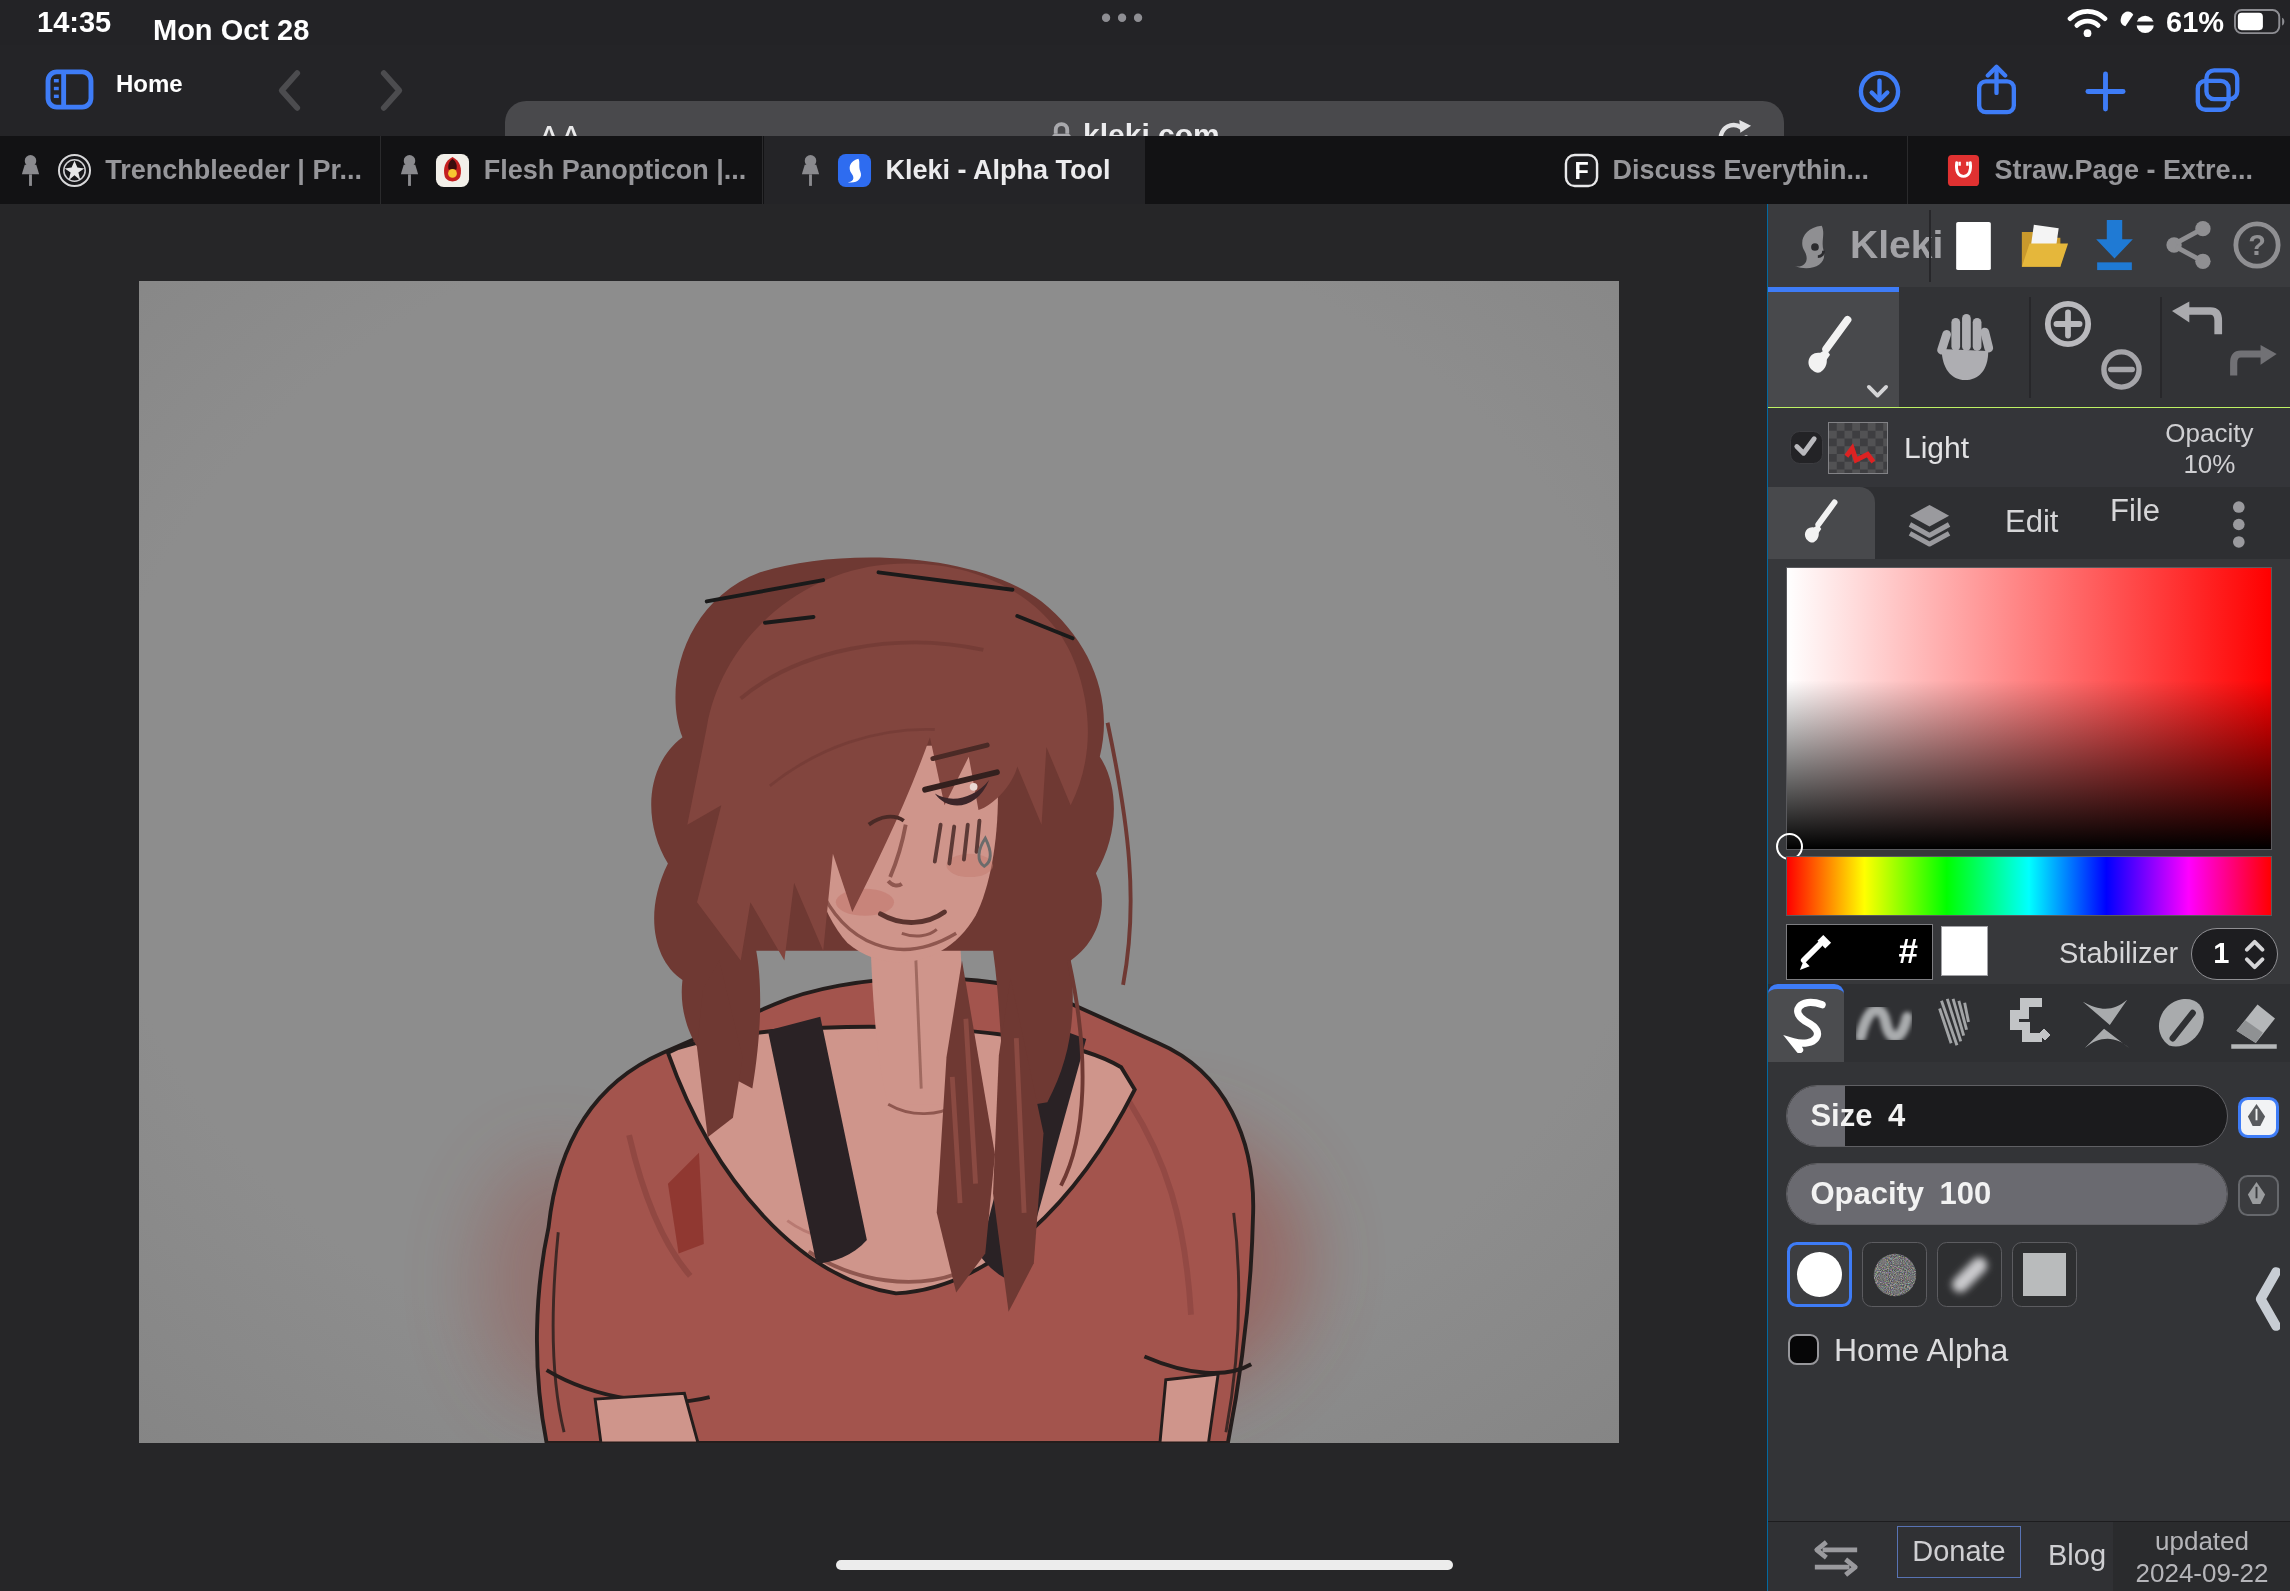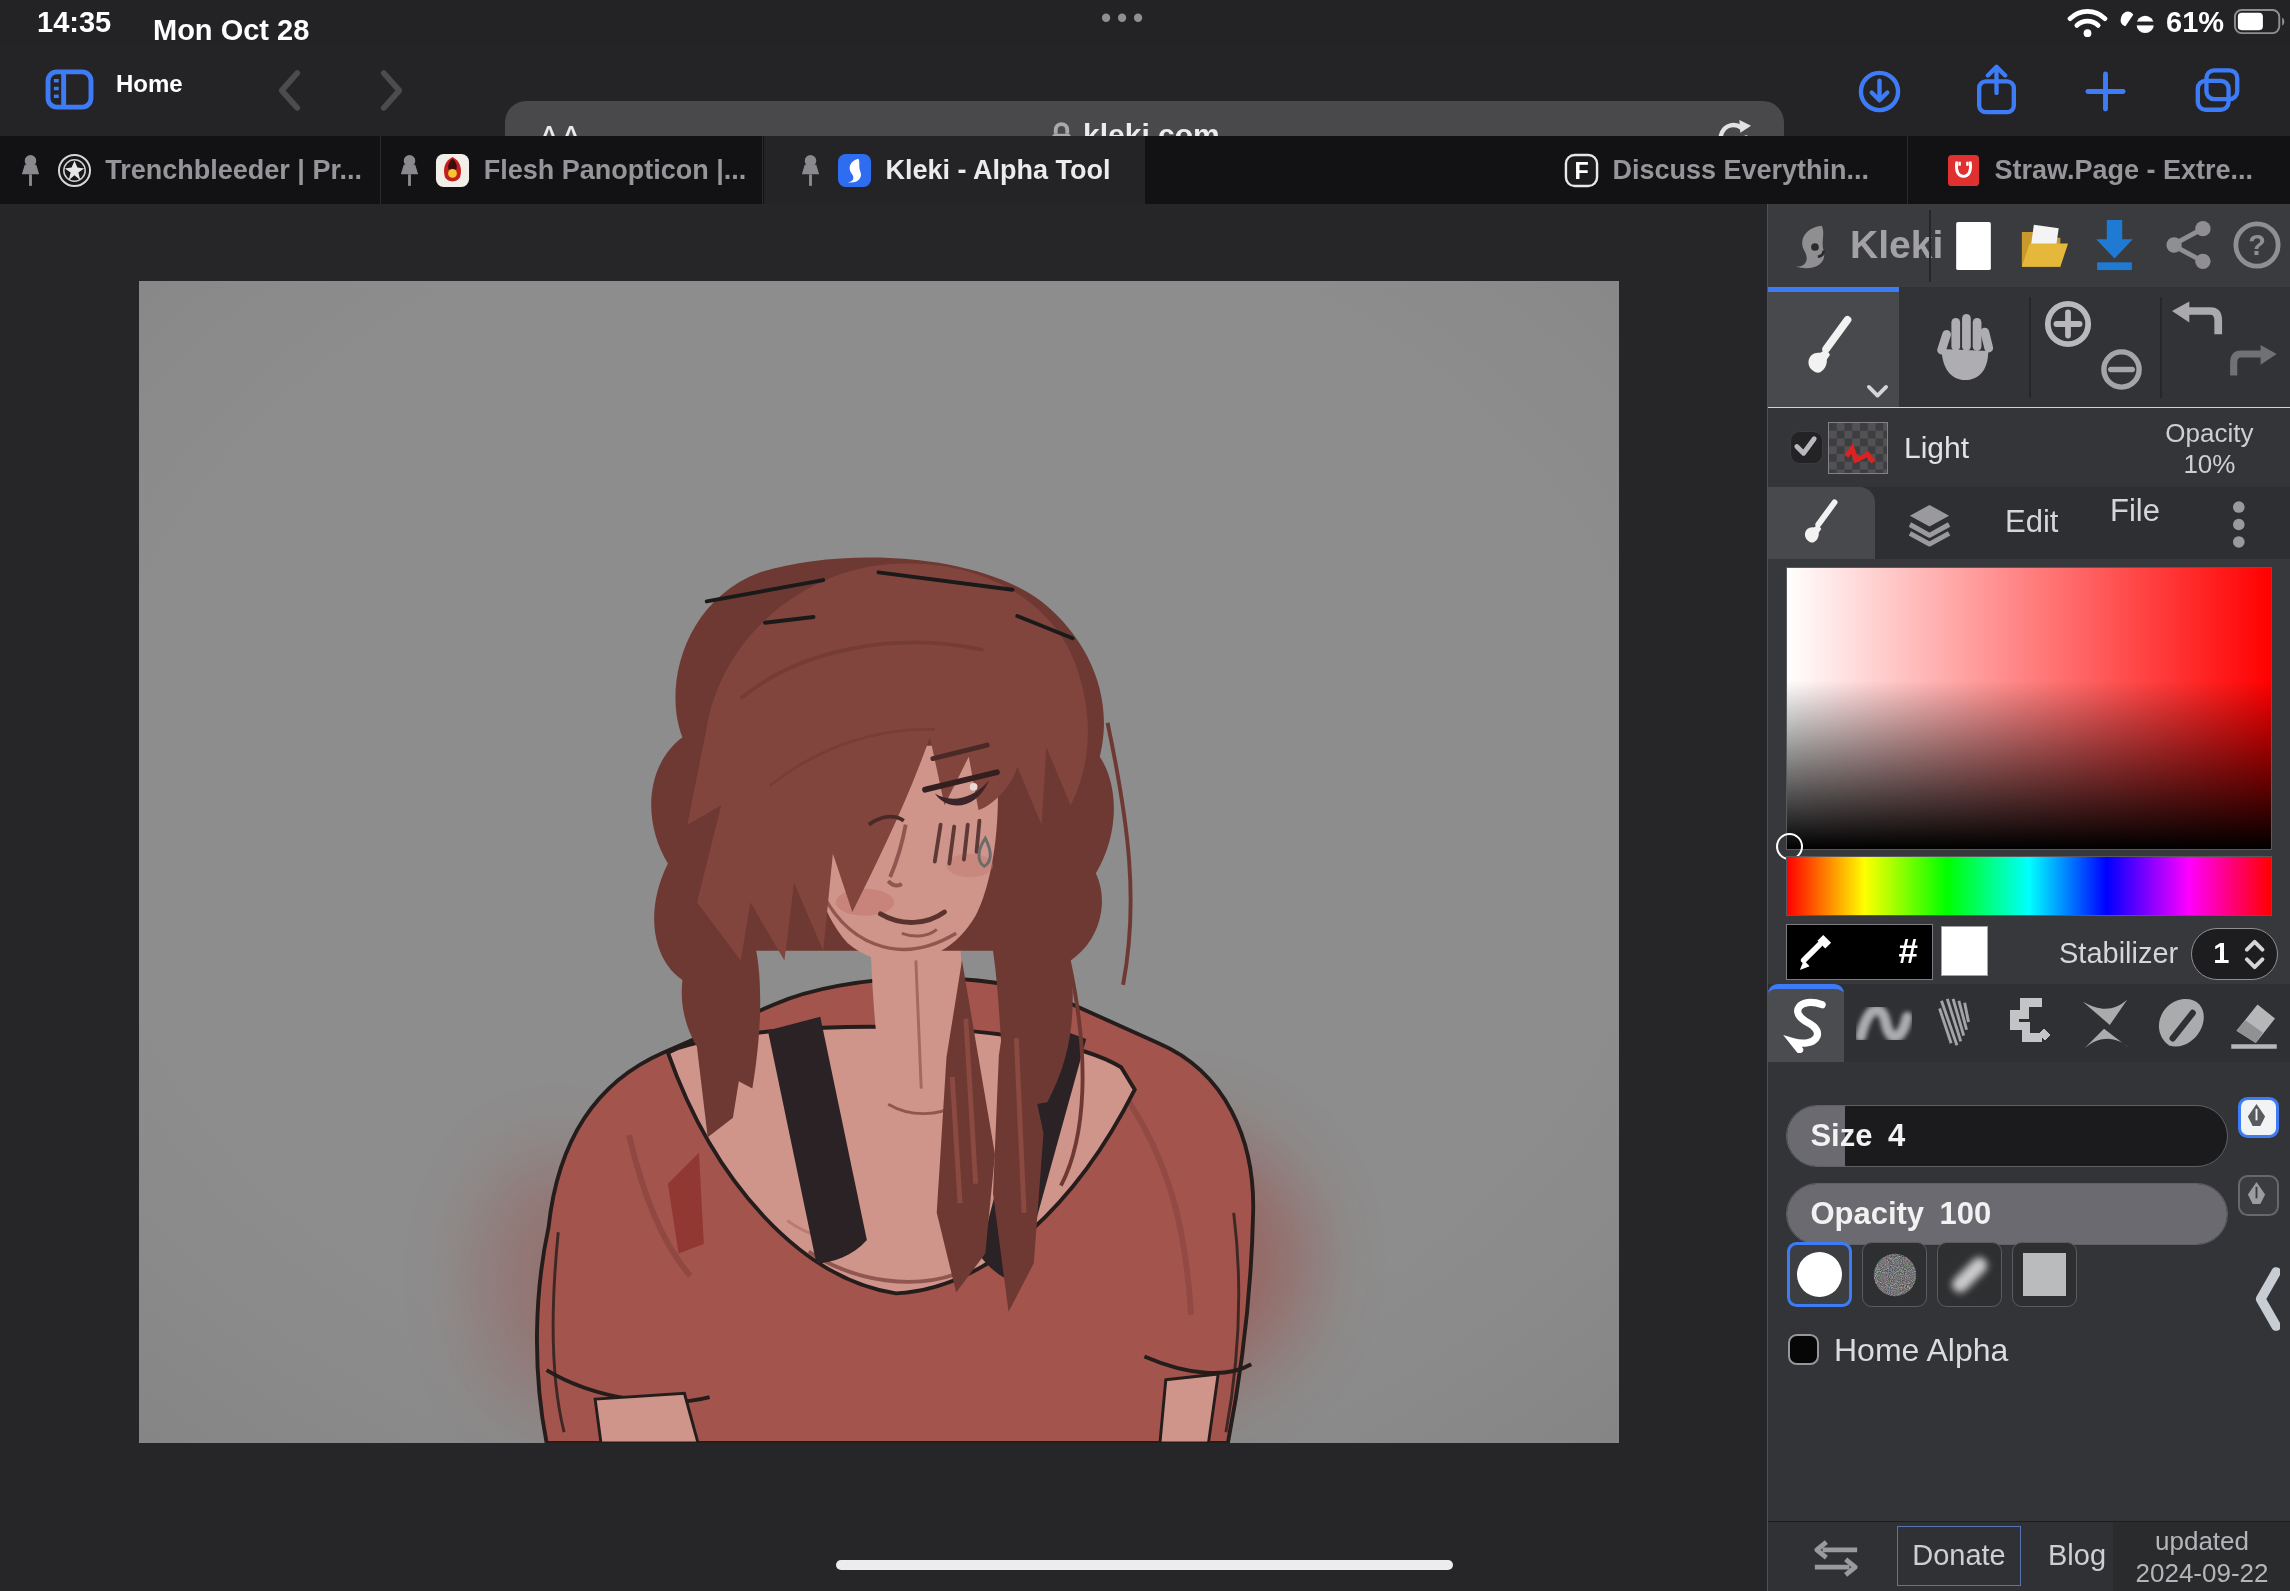--- a/index.html
+++ b/index.html
@@ -27,21 +27,21 @@
   .hdr{top:0;height:83px;background:#3a3b3e;}
   .toolrow{top:83px;height:120px;background:#323336;}
   .toolcell{top:0;height:120px;box-sizing:border-box;}
   .toolcell.active{background:#48494c;border-top:5.8px solid #3e7cf7;}
   .layerrow{top:204px;height:80px;background:#343539;}
   .menurow{top:283px;height:72px;background:#2e2f32;}
   .pickerarea{top:355px;height:425px;background:#37383b;}
   .brushrow{top:780px;height:78px;background:#2f3033;}
   .lowerarea{top:858px;height:459px;background:#333437;}
   .footer{top:1317px;height:71px;background:#303134;border-top:1px solid #1d1d1f;box-sizing:border-box;}
-  .slider{background:#1b1b1d;border:1.9px solid #606064;border-radius:31px;box-sizing:border-box;overflow:hidden;margin-top:20px;}
+  .slider{background:#1b1b1d;border:1.9px solid #606064;border-radius:31px;box-sizing:border-box;overflow:hidden;}
   .slider .fill{position:absolute;left:0;top:0;bottom:0;background:#6a6a70;}
   .slider .lab{position:absolute;left:23px;top:0;height:100%;display:flex;align-items:center;gap:15.5px;
                color:#f2f2f2;font-size:31px;font-weight:600;}
   .lab b{font-weight:800;}
   .tipbox{width:65px;height:65px;border:1.9px solid #5c5c60;border-radius:9.7px;background:#2e2f31;
           box-sizing:border-box;display:flex;align-items:center;justify-content:center;}
   .checker{background:repeating-conic-gradient(#525254 0% 25%, #3e3e41 0% 50%);background-size:15.5px 15.5px;}
   .vline{width:1.9px;background:#27272a;}
   .ptext{color:#d6d6d8;}
 </style>
@@ -553,21 +553,21 @@
 
     <div class="abs prow footer">
       <span class="abs" style="left:43px;top:17.5px;">
         <svg width="50" height="37" viewBox="0 0 52 38">
             <line x1="12" y1="10" x2="48" y2="10" stroke="#9a9a9e" stroke-width="5"></line>
             <polyline points="16,2 6,10 16,18" stroke="#9a9a9e" stroke-width="5" fill="none" stroke-linejoin="round"></polyline>
             <line x1="4" y1="28" x2="40" y2="28" stroke="#9a9a9e" stroke-width="5"></line>
             <polyline points="36,20 46,28 36,36" stroke="#9a9a9e" stroke-width="5" fill="none" stroke-linejoin="round"></polyline>
           </svg>
       </span>
-      <span class="abs flex" style="left:129px;top:3.9px;width:124px;height:60px;border:1.9px solid #5873b4;box-sizing:border-box;justify-content:center;color:#cfcfd2;font-size:29px;">Donate</span>
+      <span class="abs flex" style="left:129px;top:3.9px;width:124px;height:52px;border:1.9px solid #5873b4;box-sizing:border-box;justify-content:center;color:#cfcfd2;font-size:29px;">Donate</span>
       <span class="abs flex" style="left:270px;top:3.9px;width:78px;height:60px;justify-content:center;color:#cfcfd2;font-size:29px;">Blog</span>
       <div class="abs" style="left:345px;top:0;width:178px;height:70px;background:#2a2b2d;text-align:center;color:#b5b5b9;font-size:26px;line-height:32px;padding-top:2.9px;box-sizing:border-box;">
         <span>updated</span><br>
         <span>2024-09-22</span>
       </div>
     </div>
 
     <span class="abs" style="left:485px;top:1063px;">
       <svg width="27" height="64" viewBox="0 0 28 66">
           <polyline points="24,5 8,33 24,61" stroke="#c8cdd4" stroke-width="10" fill="none" stroke-linecap="round" stroke-linejoin="round"></polyline>

